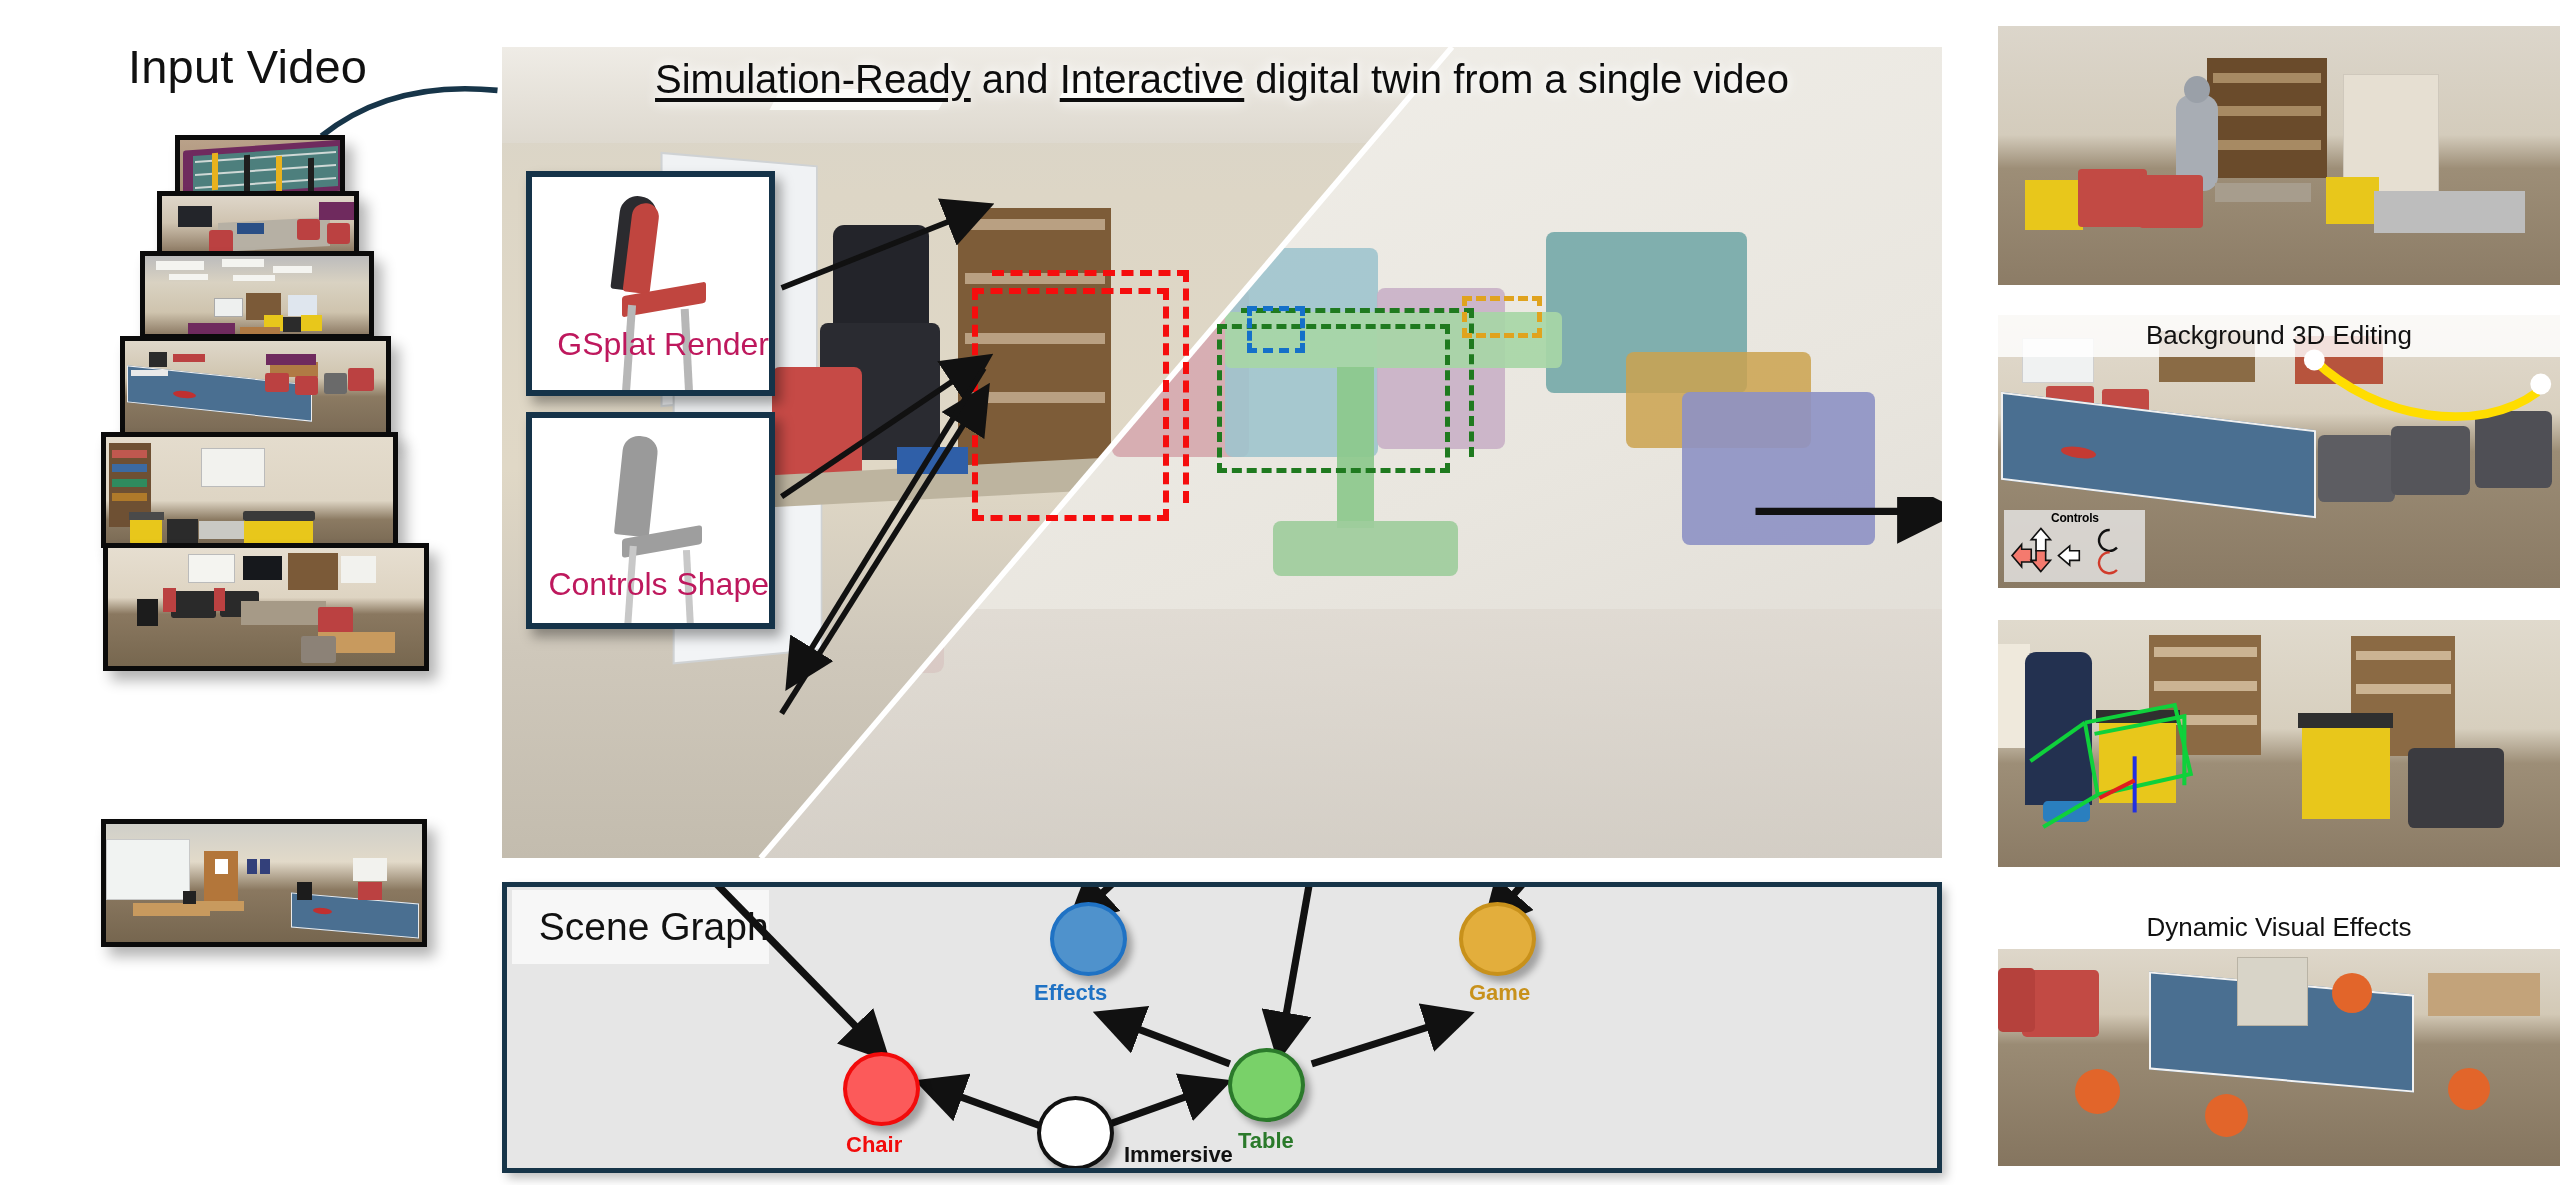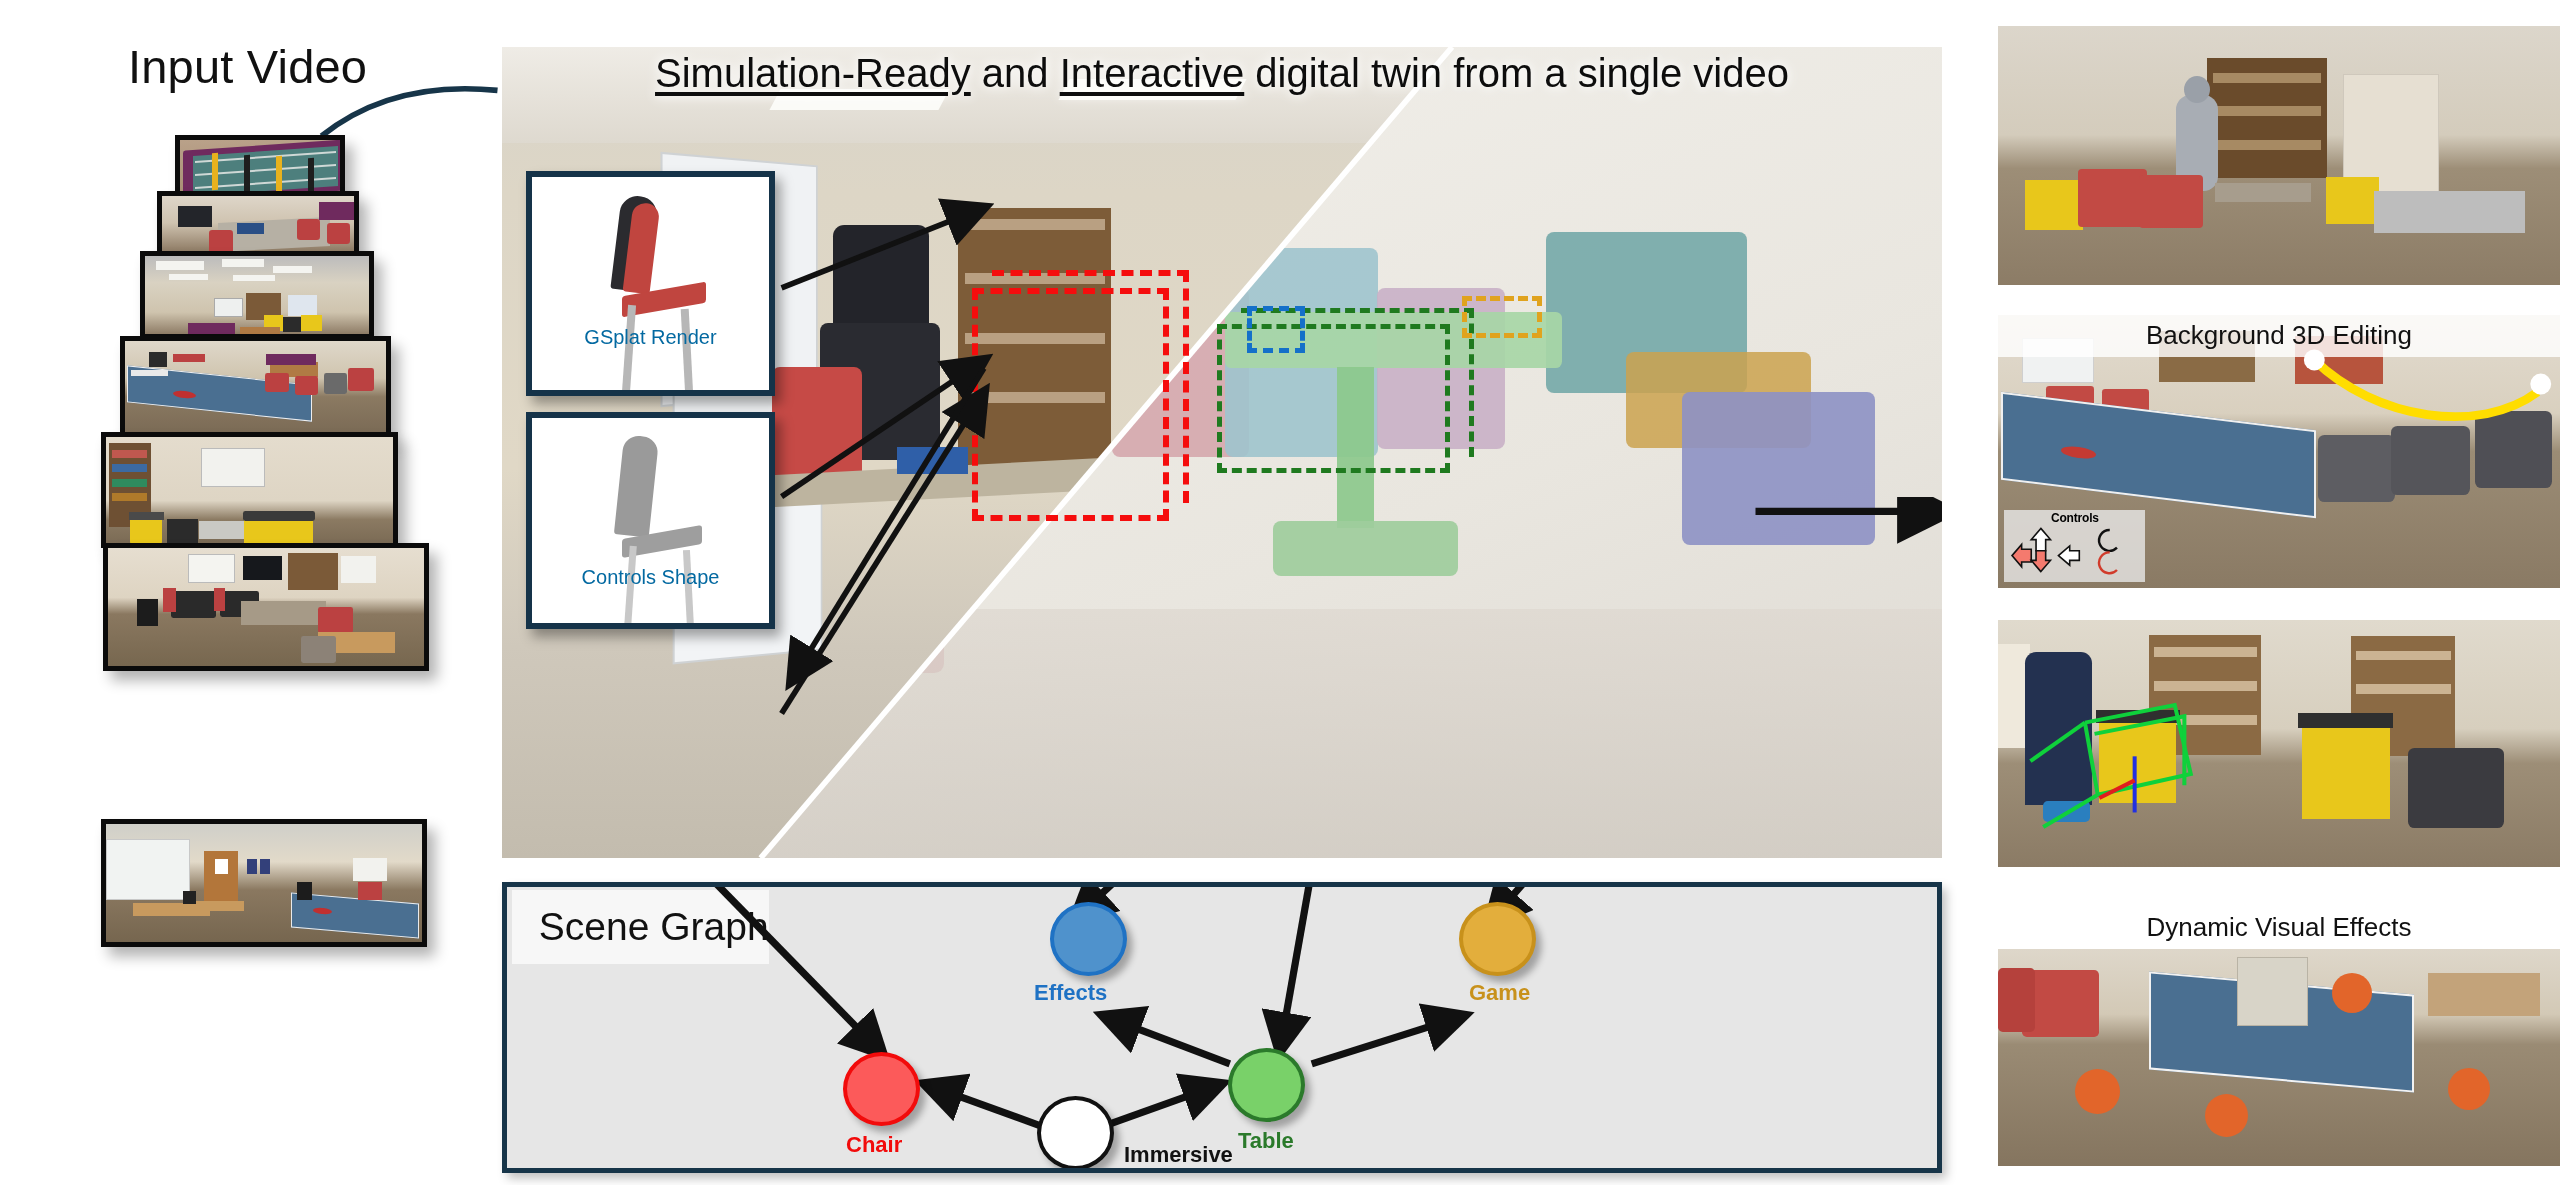--- a/index.html
+++ b/index.html
@@ -27,21 +27,21 @@
   .thumb .scene { position: absolute; inset: 0; }
 
   
   #center-panel {
     position: absolute; left: 502px; top: 47px; width: 1440px; height: 811px;
     overflow: hidden; background: #d9d2c4;
   }
   #main-title {
     position: absolute; left: 0; top: 0; width: 100%;
     text-align: center; z-index: 40;
-    font-size: 40px; color: #0d0d0d; padding-top: 4px;
+    font-size: 40px; color: #0d0d0d; padding-top: 10px;
     text-shadow: 0 0 8px rgba(255,255,255,0.95), 0 0 16px rgba(255,255,255,0.9);
     white-space: nowrap;
   }
   #main-title u { text-decoration: underline; text-underline-offset: 4.8px; }
 
   
   #gsplat-overlay {
     position: absolute; inset: 0; z-index: 20;
     clip-path: polygon(100% 0, 100% 100%, 18% 100%, 66% 0);
     background: linear-gradient(160deg,#f3f1ec 0%, #e9e6df 60%, #ddd9d2 100%);
@@ -52,21 +52,21 @@
 
   .inset-card {
     position: absolute; z-index: 60;
     border: 6.4px solid #153349;
     background: #ffffff;
     box-shadow: 6.4px 8px 11.2px rgba(0,0,0,0.35);
     overflow: hidden;
   }
   .inset-card .card-label {
     position: absolute; left: 0; width: 100%;
-    text-align: center; font-size: 20px; color: #0369a1;
+    text-align: right; font-size: 32px; color: #be185d;
   }
 
   
   .bbox { position: absolute; z-index: 55; }
 
   
   #scene-graph {
     position: absolute; left: 502px; top: 882px; width: 1440px; height: 291px;
     border: 5.6px solid #173549;
     background: #e6e6e6;

